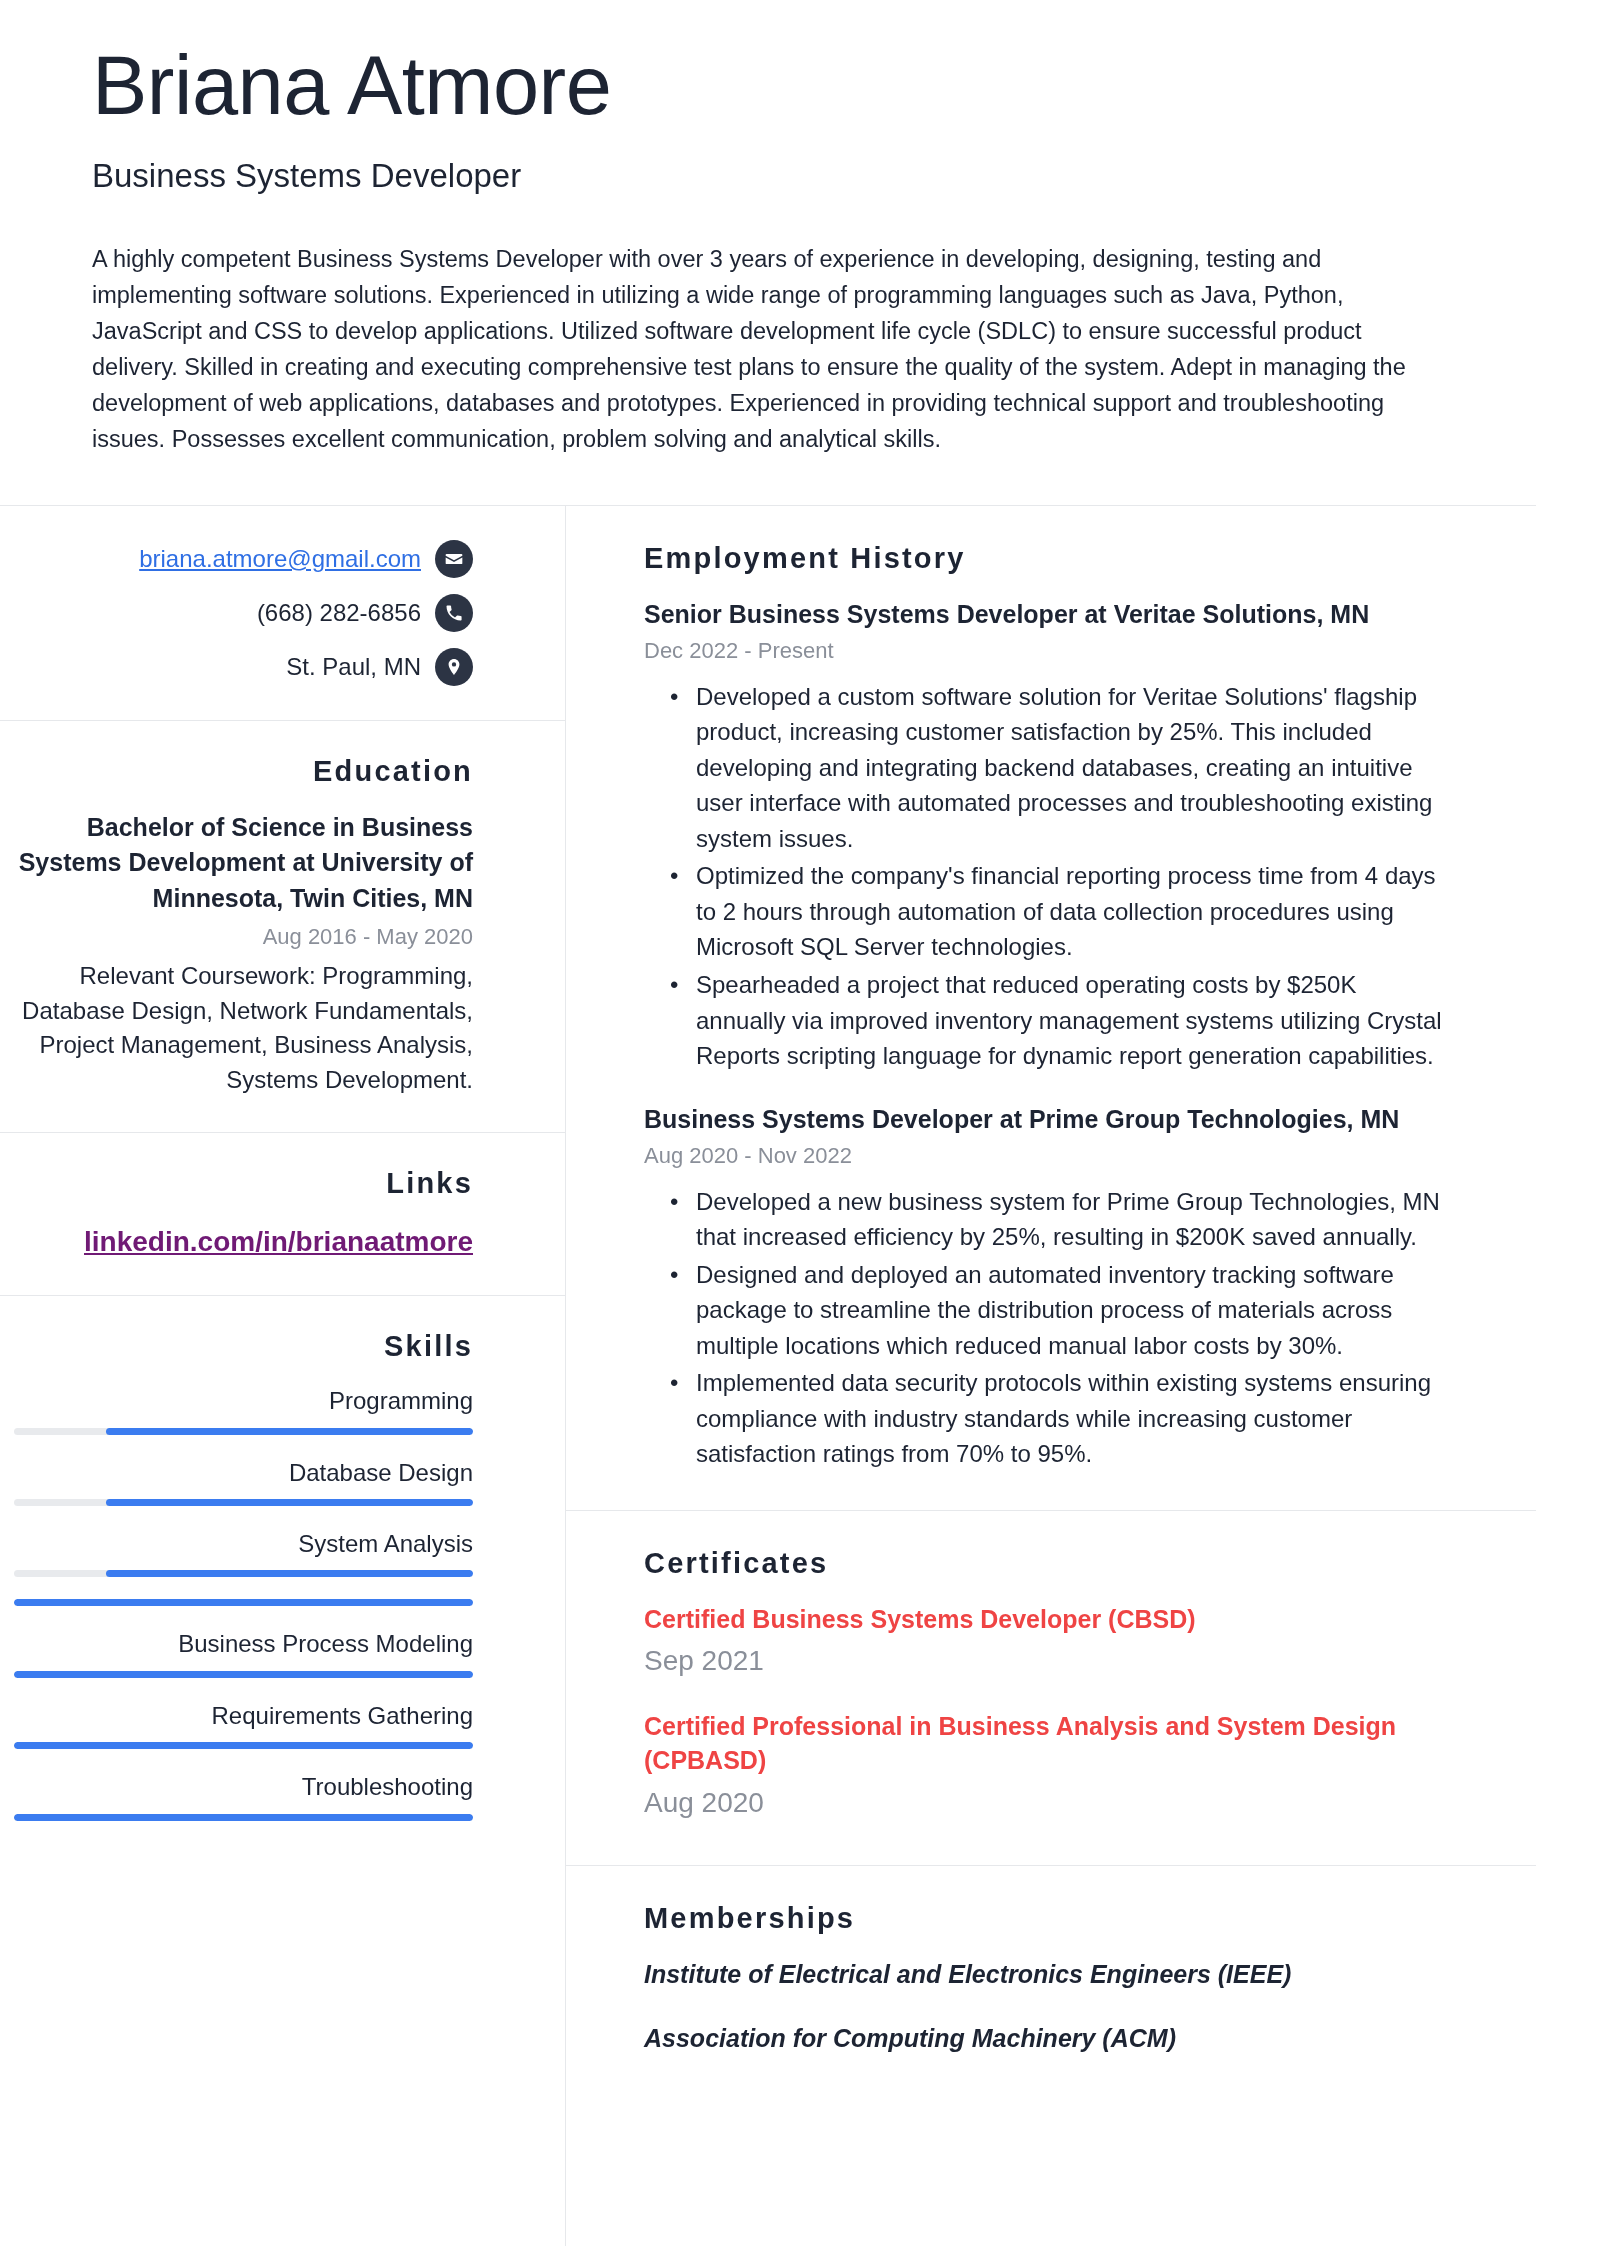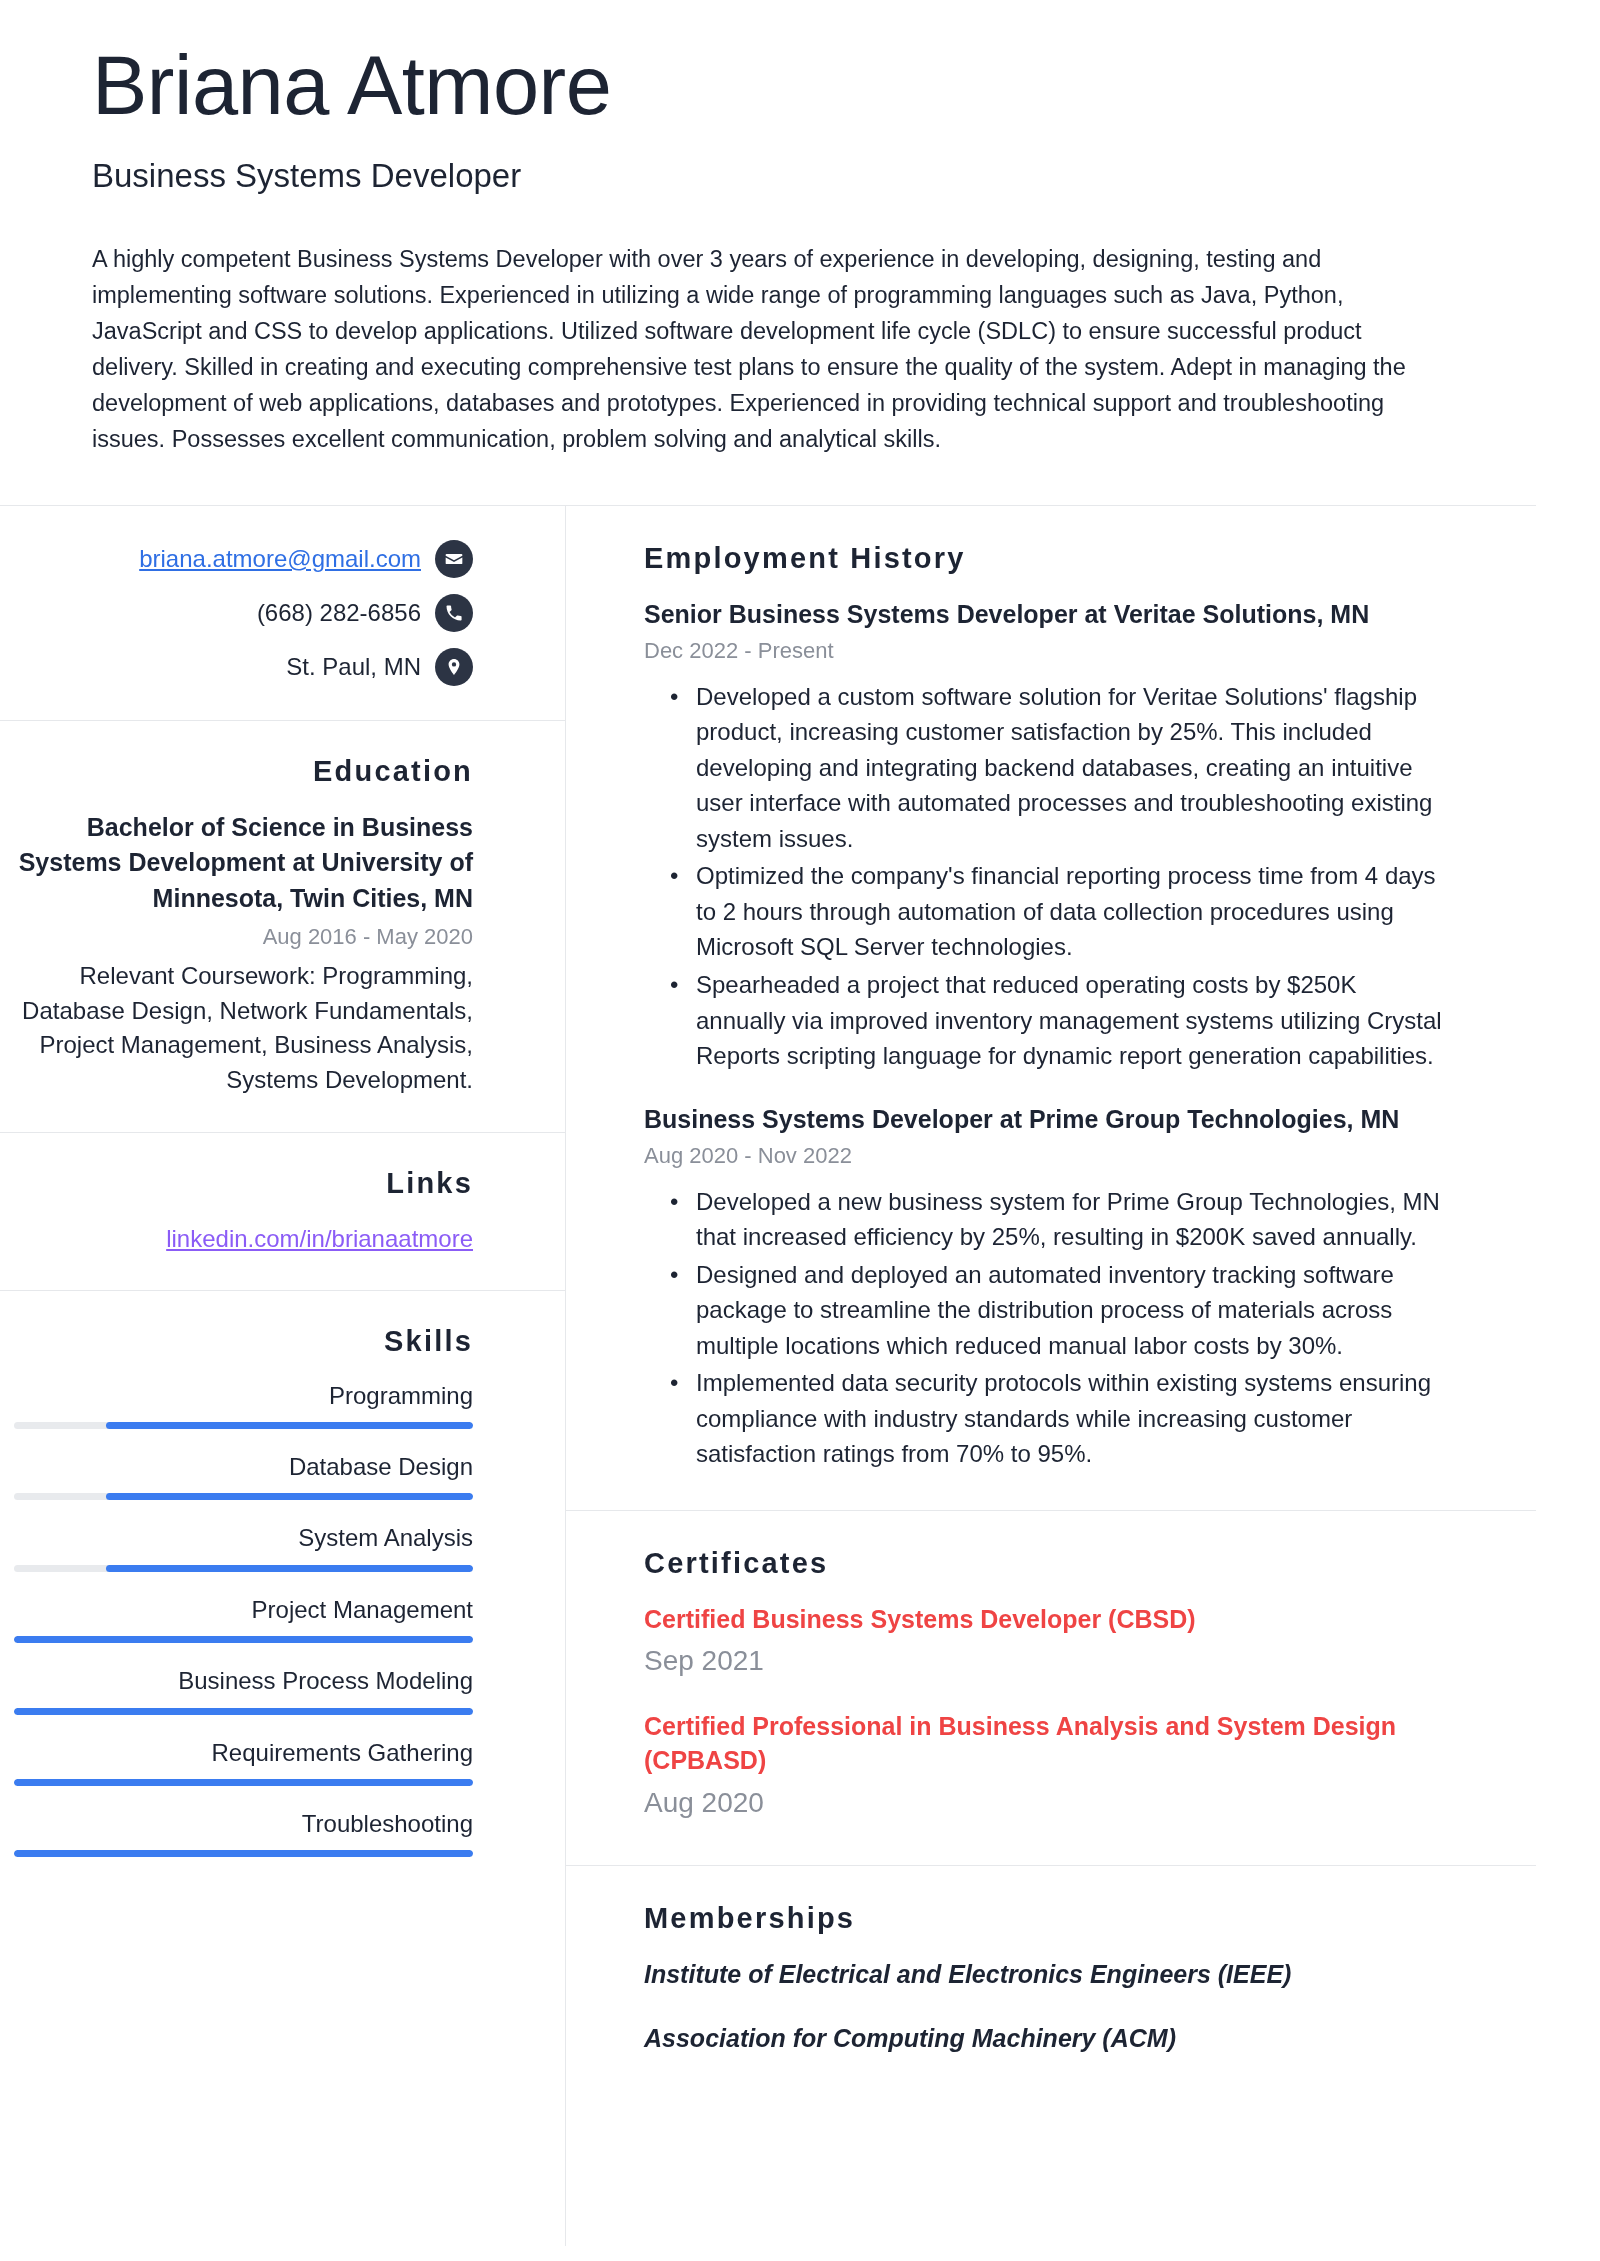--- a/index.html
+++ b/index.html
@@ -145,24 +145,25 @@
   }
 
   .edu-desc {
     font-size: 24px;
     line-height: 1.45;
     color: #1d2433;
     margin-top: 6px;
   }
 
   .link-line {
-    font-size: 24px;
+    font-size: 28px;
     line-height: 1.4;
-    color: #8b5cf6;
+    color: #701a75;
     text-decoration: underline;
+    font-weight: bold;
   }
 
   
   .skill-item { margin-bottom: 22px; }
   .skill-item:last-child { margin-bottom: 0; }
 
   .skill-name {
     font-size: 24px;
     line-height: 1.35;
     color: #1d2433;
@@ -342,21 +343,20 @@
                 <div class="skill-fill" style="width: 80%;"></div>
               </div>
             </div>
             <div class="skill-item">
               <div class="skill-name">System Analysis</div>
               <div class="skill-track">
                 <div class="skill-fill" style="width: 80%;"></div>
               </div>
             </div>
             <div class="skill-item">
-              <div class="skill-name">Project Management</div>
               <div class="skill-track">
                 <div class="skill-fill" style="width: 100%;"></div>
               </div>
             </div>
             <div class="skill-item">
               <div class="skill-name">Business Process Modeling</div>
               <div class="skill-track">
                 <div class="skill-fill" style="width: 100%;"></div>
               </div>
             </div>

